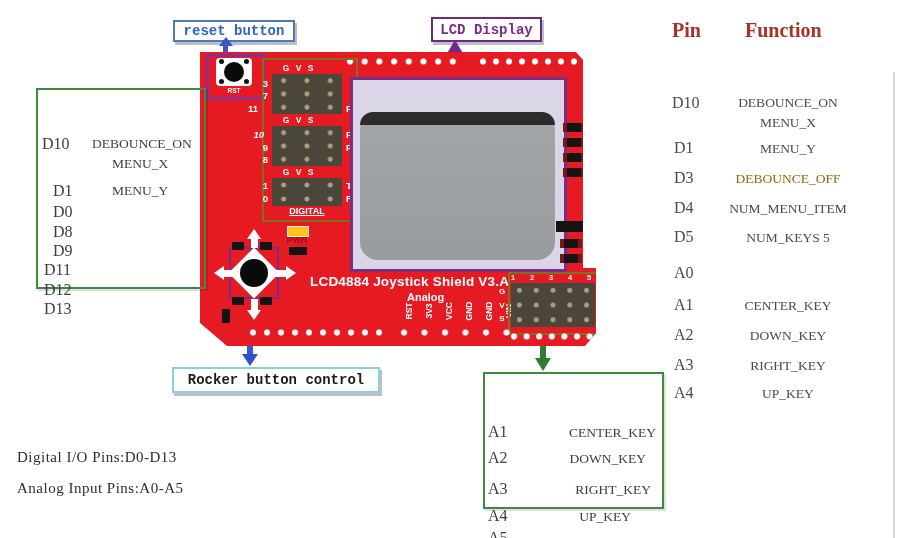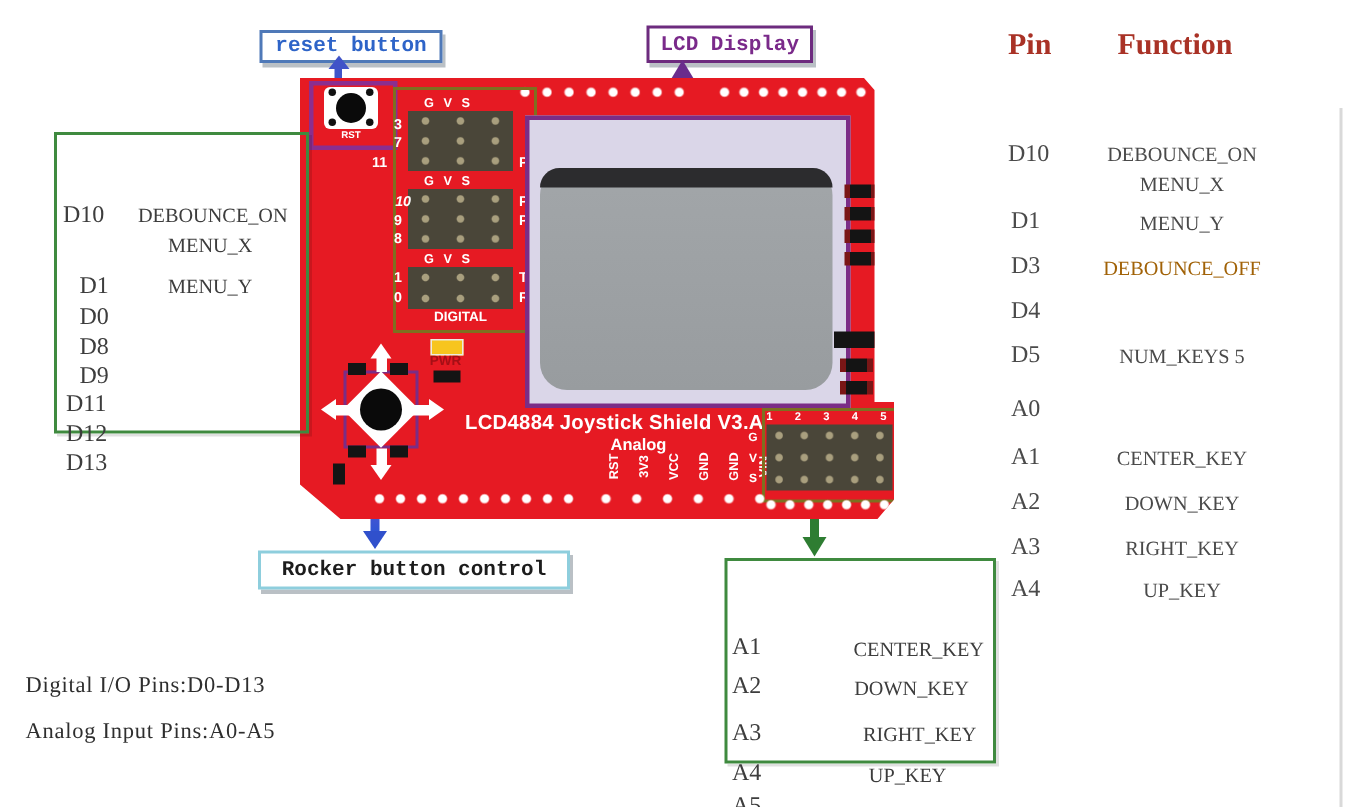--- a/index.html
+++ b/index.html
@@ -83,32 +83,32 @@
     <div class="w" style="left:76px;top:11px;width:46px;text-align:center;font-size:8.5px;letter-spacing:2px;">G V S</div>
     <div class="w" style="left:76px;top:63px;width:46px;text-align:center;font-size:8.5px;letter-spacing:2px;">G V S</div>
     <div class="w" style="left:76px;top:115px;width:46px;text-align:center;font-size:8.5px;letter-spacing:2px;">G V S</div>
     <div class="pinblock" style="left:72px;top:22px;width:70px;height:40px;"></div>
     <div class="pinblock" style="left:72px;top:74px;width:70px;height:40px;"></div>
     <div class="pinblock" style="left:72px;top:126px;width:70px;height:28px;background-size:23.3px 14px;"></div>
 
     <div class="w" style="left:48px;top:26px;width:20px;text-align:right;font-size:9.5px;">3</div>
     <div class="w" style="left:48px;top:38px;width:20px;text-align:right;font-size:9.5px;">7</div>
     <div class="w" style="left:48px;top:51px;width:20px;text-align:left;font-size:9.5px;">11</div>
-    <div class="w" style="left:54px;top:77px;width:20px;text-align:right;font-size:9.5px;font-style:italic;">10</div>
+    <div class="w" style="left:44px;top:77px;width:20px;text-align:right;font-size:9.5px;font-style:italic;">10</div>
     <div class="w" style="left:48px;top:90px;width:20px;text-align:right;font-size:9.5px;">9</div>
     <div class="w" style="left:48px;top:102px;width:20px;text-align:right;font-size:9.5px;">8</div>
     <div class="w" style="left:48px;top:128px;width:20px;text-align:right;font-size:9.5px;">1</div>
     <div class="w" style="left:48px;top:141px;width:20px;text-align:right;font-size:9.5px;">0</div>
 
     <div class="w" style="left:146px;top:51px;font-size:9.5px;">PWM</div>
     <div class="w" style="left:146px;top:77px;font-size:9.5px;">PWM</div>
     <div class="w" style="left:146px;top:90px;font-size:9.5px;">PWM</div>
     <div class="w" style="left:146px;top:128px;font-size:9.5px;">TX</div>
     <div class="w" style="left:146px;top:141px;font-size:9.5px;">RX</div>
-    <div class="w" style="left:72px;top:154px;width:70px;text-align:center;font-size:9px;">DIGITAL</div>
+    <div class="w" style="left:72px;top:154px;width:70px;text-align:center;font-size:9px;text-decoration:underline;">DIGITAL</div>
 
     <div class="abs" style="left:150px;top:25px;width:217px;height:195px;background:#dad6e8;border:3px solid #7b2d86;box-sizing:border-box;"></div>
     <div class="abs" style="left:160px;top:60px;width:195px;height:148px;background:linear-gradient(180deg,#a2a6a9,#989c9f);border-radius:18px;">
       <div class="abs" style="left:0;top:0;width:195px;height:13px;background:#2c2c2e;border-radius:18px 18px 0 0;"></div>
     </div>
 
     <div class="smd" style="left:363px;top:71px;width:22px;height:9px;"></div>
     <div class="smd" style="left:363px;top:86px;width:22px;height:9px;"></div>
     <div class="smd" style="left:363px;top:101px;width:22px;height:9px;"></div>
     <div class="smd" style="left:363px;top:116px;width:22px;height:9px;"></div>
@@ -191,20 +191,21 @@
   <span class="abs" style="left:745px;top:19px;font-family:'Liberation Serif',serif;font-weight:bold;font-size:20px;color:#a93226;">Function</span>
 
   <span class="t" style="left:672px;top:50px;font-size:16px;color:#4a4a4a;">D10</span>
   <span class="t" style="left:698px;top:51px;width:180px;text-align:center;font-size:13.5px;color:#4a4a4a;">DEBOUNCE_ON</span>
   <span class="t" style="left:698px;top:71px;width:180px;text-align:center;font-size:13.5px;color:#4a4a4a;">MENU_X</span>
   <span class="t" style="left:674px;top:95px;font-size:16px;color:#4a4a4a;">D1</span>
   <span class="t" style="left:698px;top:97px;width:180px;text-align:center;font-size:13.5px;color:#4a4a4a;">MENU_Y</span>
   <span class="t" style="left:674px;top:125px;font-size:16px;color:#4a4a4a;">D3</span>
   <span class="t" style="left:698px;top:127px;width:180px;text-align:center;font-size:13.5px;color:#a16207;">DEBOUNCE_OFF</span>
   <span class="t" style="left:674px;top:155px;font-size:16px;color:#4a4a4a;">D4</span>
+  <span class="t" style="left:698px;top:157px;width:180px;text-align:center;font-size:13.5px;color:#4a4a4a;">NUM_MENU_ITEM</span>
   <span class="t" style="left:674px;top:184px;font-size:16px;color:#4a4a4a;">D5</span>
   <span class="t" style="left:698px;top:186px;width:180px;text-align:center;font-size:13.5px;color:#4a4a4a;">NUM_KEYS 5</span>
   <span class="t" style="left:674px;top:220px;font-size:16px;color:#4a4a4a;">A0</span>
   <span class="t" style="left:674px;top:252px;font-size:16px;color:#4a4a4a;">A1</span>
   <span class="t" style="left:698px;top:254px;width:180px;text-align:center;font-size:13.5px;color:#4a4a4a;">CENTER_KEY</span>
   <span class="t" style="left:674px;top:282px;font-size:16px;color:#4a4a4a;">A2</span>
   <span class="t" style="left:698px;top:284px;width:180px;text-align:center;font-size:13.5px;color:#4a4a4a;">DOWN_KEY</span>
   <span class="t" style="left:674px;top:312px;font-size:16px;color:#4a4a4a;">A3</span>
   <span class="t" style="left:698px;top:314px;width:180px;text-align:center;font-size:13.5px;color:#4a4a4a;">RIGHT_KEY</span>
   <span class="t" style="left:674px;top:340px;font-size:16px;color:#4a4a4a;">A4</span>

